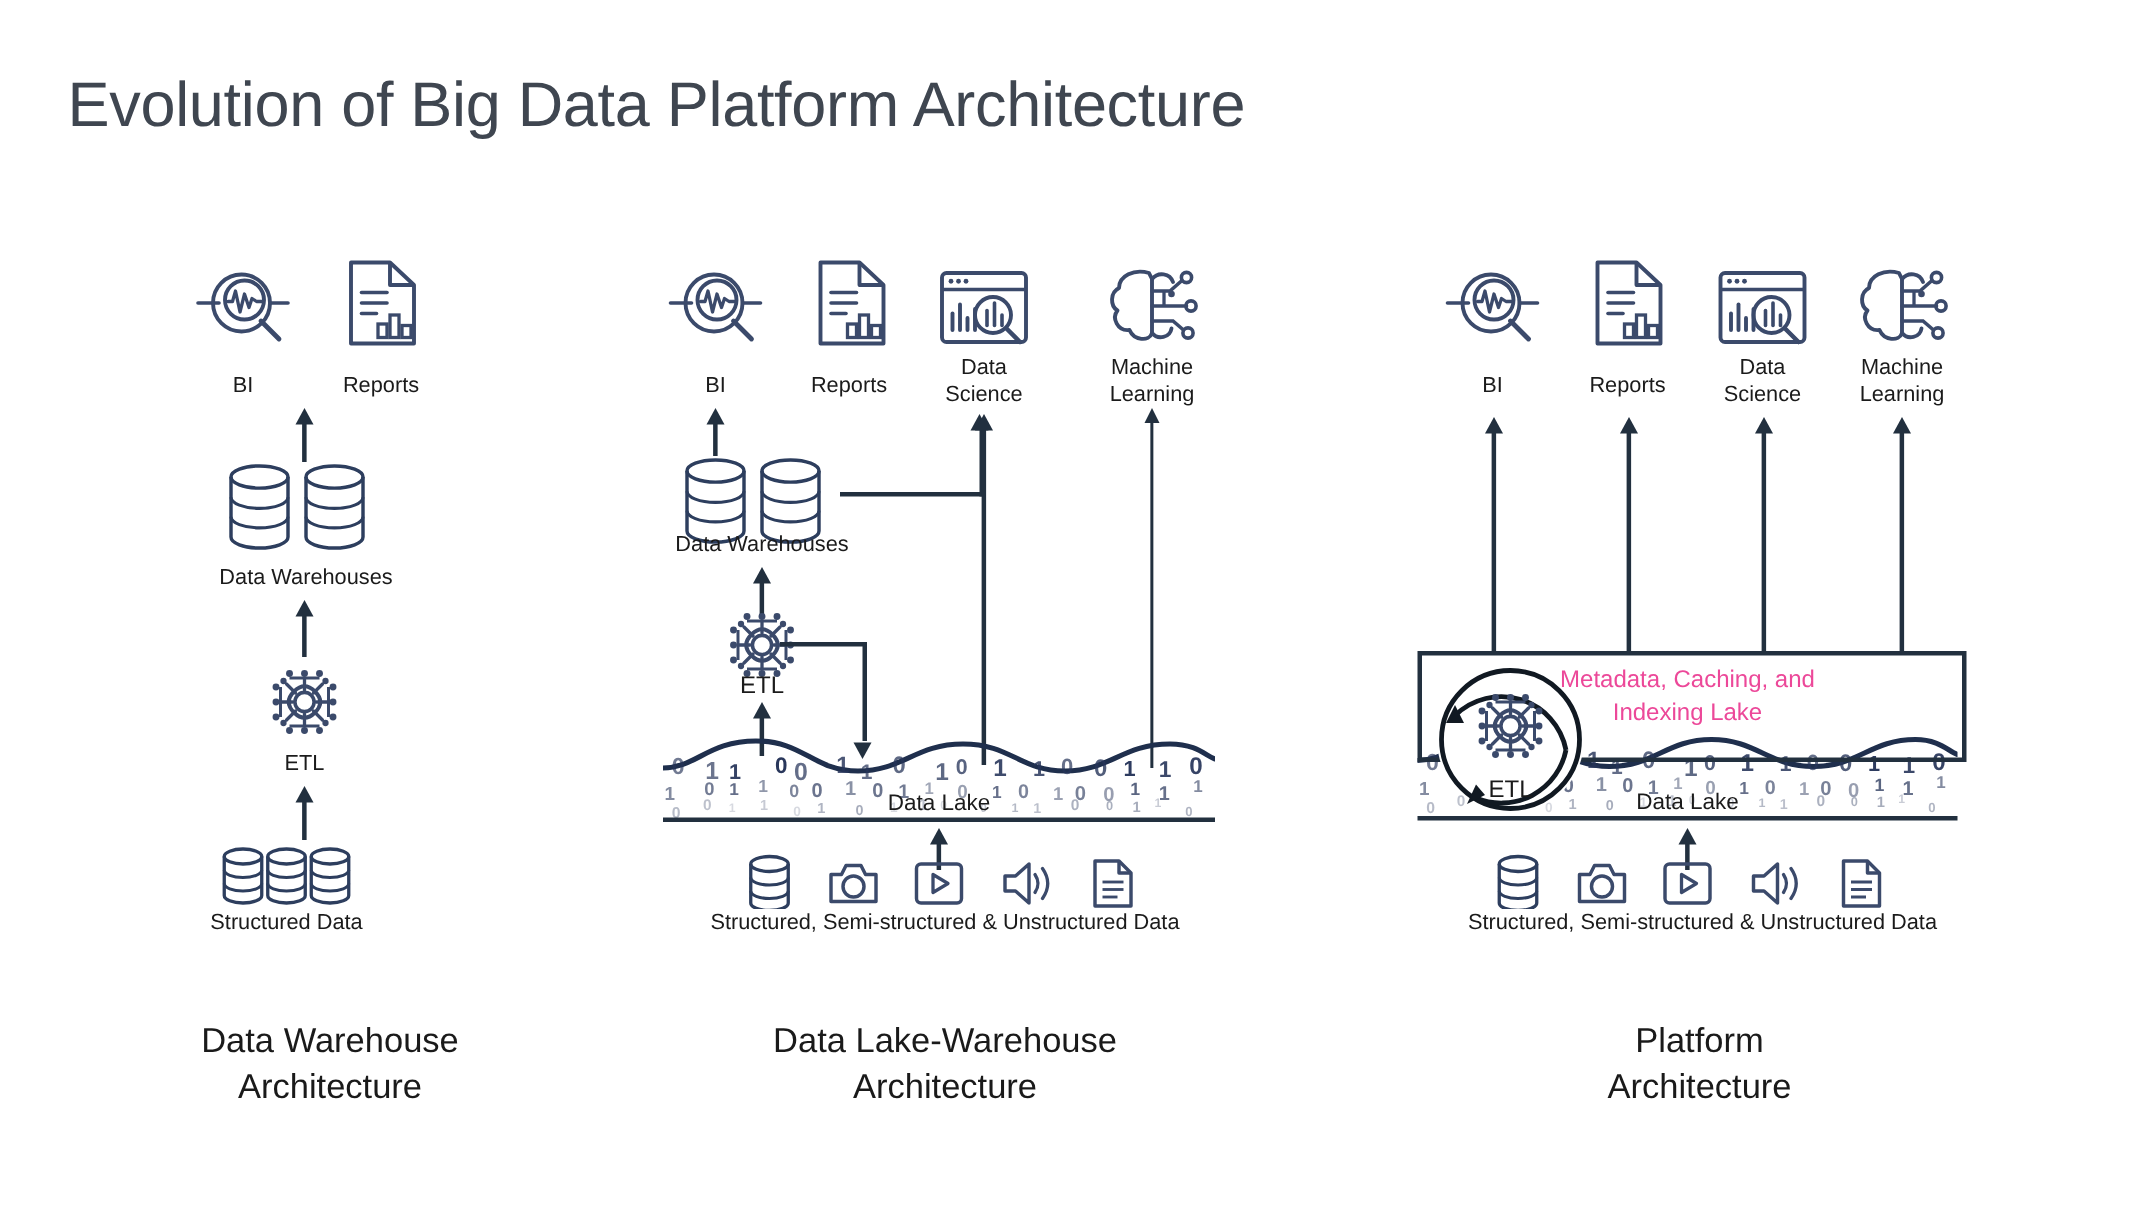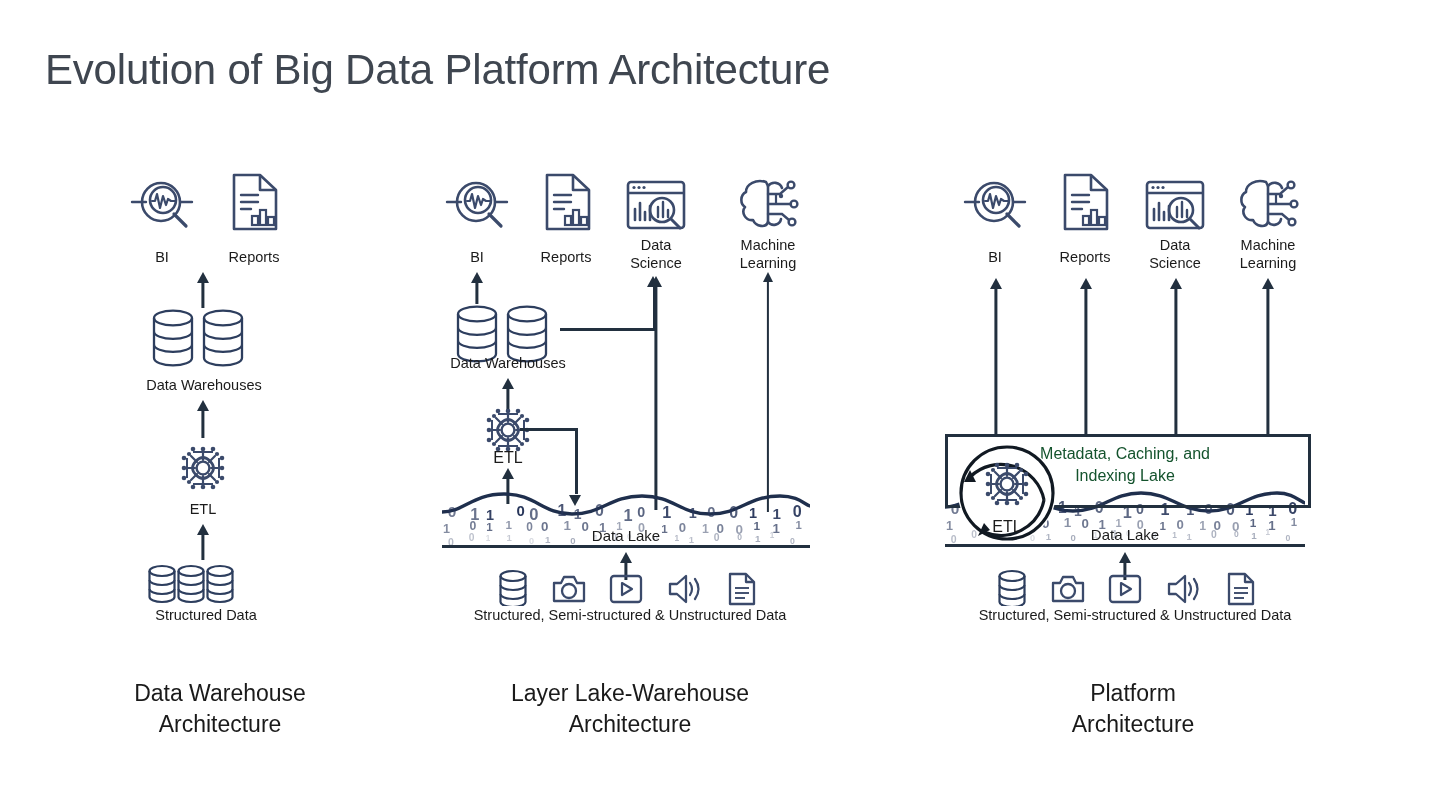--- a/index.html
+++ b/index.html
@@ -49,21 +49,21 @@
   .lake .bits{position:absolute;left:0;top:14px;width:100%;height:46px;overflow:hidden;}
   .bit{position:absolute;color:#27355a;font-weight:700;
        font-family:"Liberation Sans",sans-serif;}
   .lake .lakelabel{position:absolute;left:0;width:100%;text-align:center;
        bottom:4px;font-size:15px;color:#1b1b1b;font-weight:400;}
   .lake svg.wave{position:absolute;left:0;top:0;}
 
   
   .metabox{position:absolute;border:3px solid #22303f;background:transparent;}
   .metalabel{position:absolute;text-align:center;font-size:16px;
-    line-height:22px;color:#14532d;}
+    line-height:22px;color:#ec4899;}
   .etlcircle{position:absolute;border-radius:50%;background:#ffffff;
     border:0;}
   .etlcircle .etlname{position:absolute;left:0;width:100%;text-align:center;
     bottom:6px;font-size:16px;color:#1b1b1b;}
 
   .icon{position:absolute;}
   .srcrow{position:absolute;display:flex;align-items:flex-end;gap:0;}
 </style>
 </head>
 <body>
@@ -250,21 +250,21 @@
             <use href="#def-cyl-s"></use>
           </g>
         <g transform="translate(29,3)">
             <use href="#def-cyl-s"></use>
           </g>
         <g transform="translate(58,3)">
             <use href="#def-cyl-s"></use>
           </g>
       </svg>
     </div>
-    <div class="lbl" style="left:131px;top:606px;width:150px;">Structured Data</div>
+    <div class="lbl" style="left:116px;top:606px;width:150px;">Structured Data</div>
 
     <div class="caption" style="left:70px;top:678px;width:300px;">
       <div>Data Warehouse</div>
       <div>Architecture</div>
     </div>
   </div>
 
   <div class="col" id="col2">
 
     <div class="icon" style="left:25px;top:172px;">
@@ -447,21 +447,21 @@
           <use href="#def-spk"></use>
         </svg>
       <svg width="32" height="34">
           <use href="#def-doc"></use>
         </svg>
     </div>
 
     <div class="lbl" style="left:0px;top:606px;width:420px;">Structured, Semi-structured &amp; Unstructured Data</div>
 
     <div class="caption" style="left:60px;top:678px;width:300px;">
-      <div>Layer Lake-Warehouse</div>
+      <div>Data Lake-Warehouse</div>
       <div>Architecture</div>
     </div>
   </div>
 
   <div class="col" id="col3">
 
     <div class="icon" style="left:63px;top:172px;">
       <svg width="64" height="60">
           <use href="#def-bi"></use>
         </svg>

